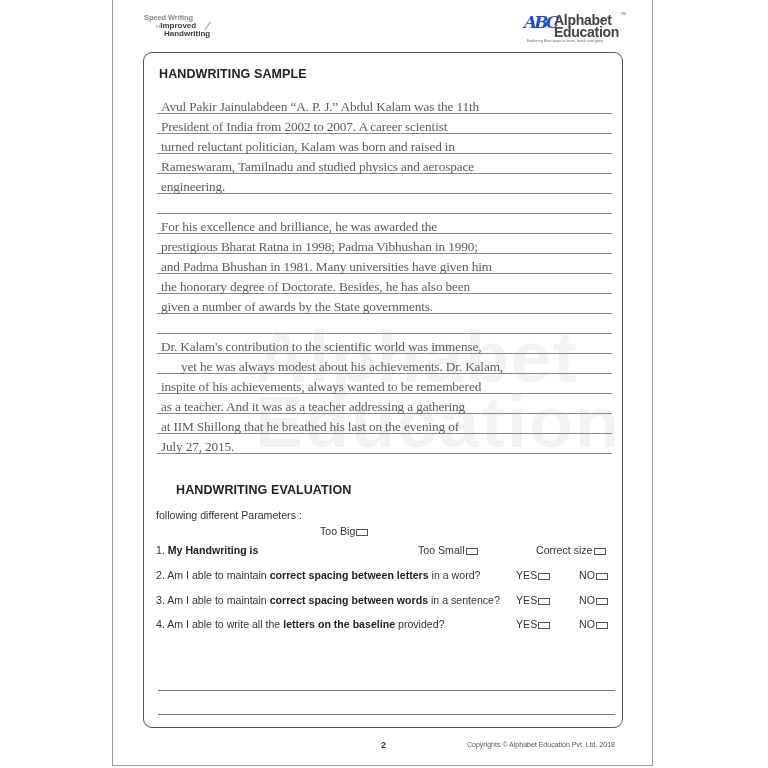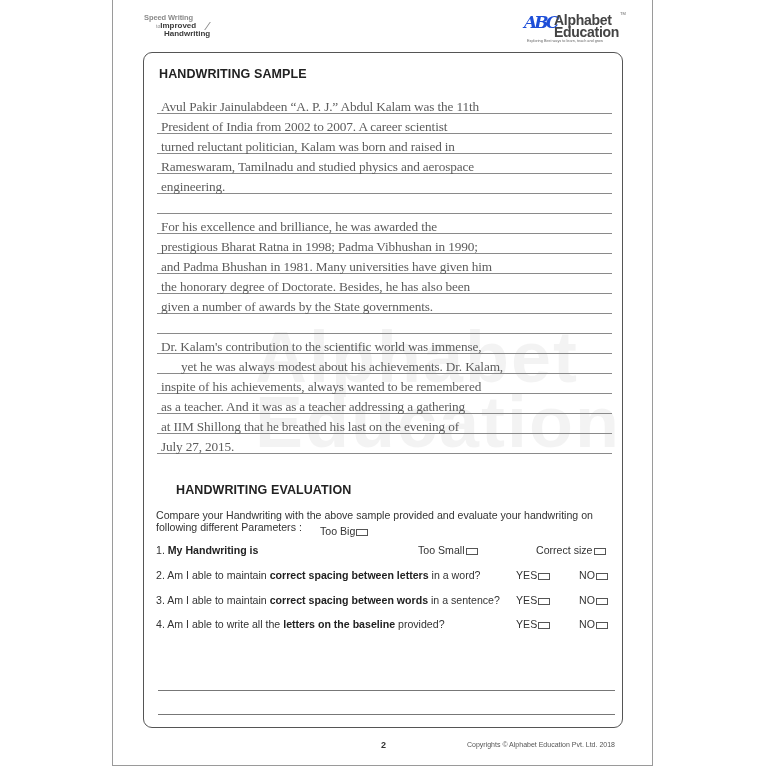--- a/index.html
+++ b/index.html
@@ -89,21 +89,20 @@
   <div class="hw-text" style="top:360px;margin-left:20px;">yet he was always modest about his achievements. Dr. Kalam,</div>
   <div class="hw-text" style="top:380px;">inspite of his achievements, always wanted to be remembered</div>
   <div class="hw-text" style="top:400px;">as a teacher. And it was as a teacher addressing a gathering</div>
   <div class="hw-text" style="top:420px;">at IIM Shillong that he breathed his last on the evening of</div>
   <div class="hw-text" style="top:440px;">July 27, 2015.</div>
 </div>
 
 <div class="sec-title" style="left:168px; top:483px;margin-left:8px;">HANDWRITING EVALUATION</div>
 
 <div class="ev" style="left:156px; top:510px;">
-  <div>Compare your Handwriting with the above sample provided and evaluate your handwriting on</div>
   <div>following different Parameters :</div>
 </div>
 
 <div class="ev" style="left:156px; top:545px;">
   <span>1.</span>
   <b>My Handwriting is</b>
 </div>
 <div class="ev" style="left:320px; top:526px;">
   <span>Too Big</span><span class="cb"></span>
 </div>

